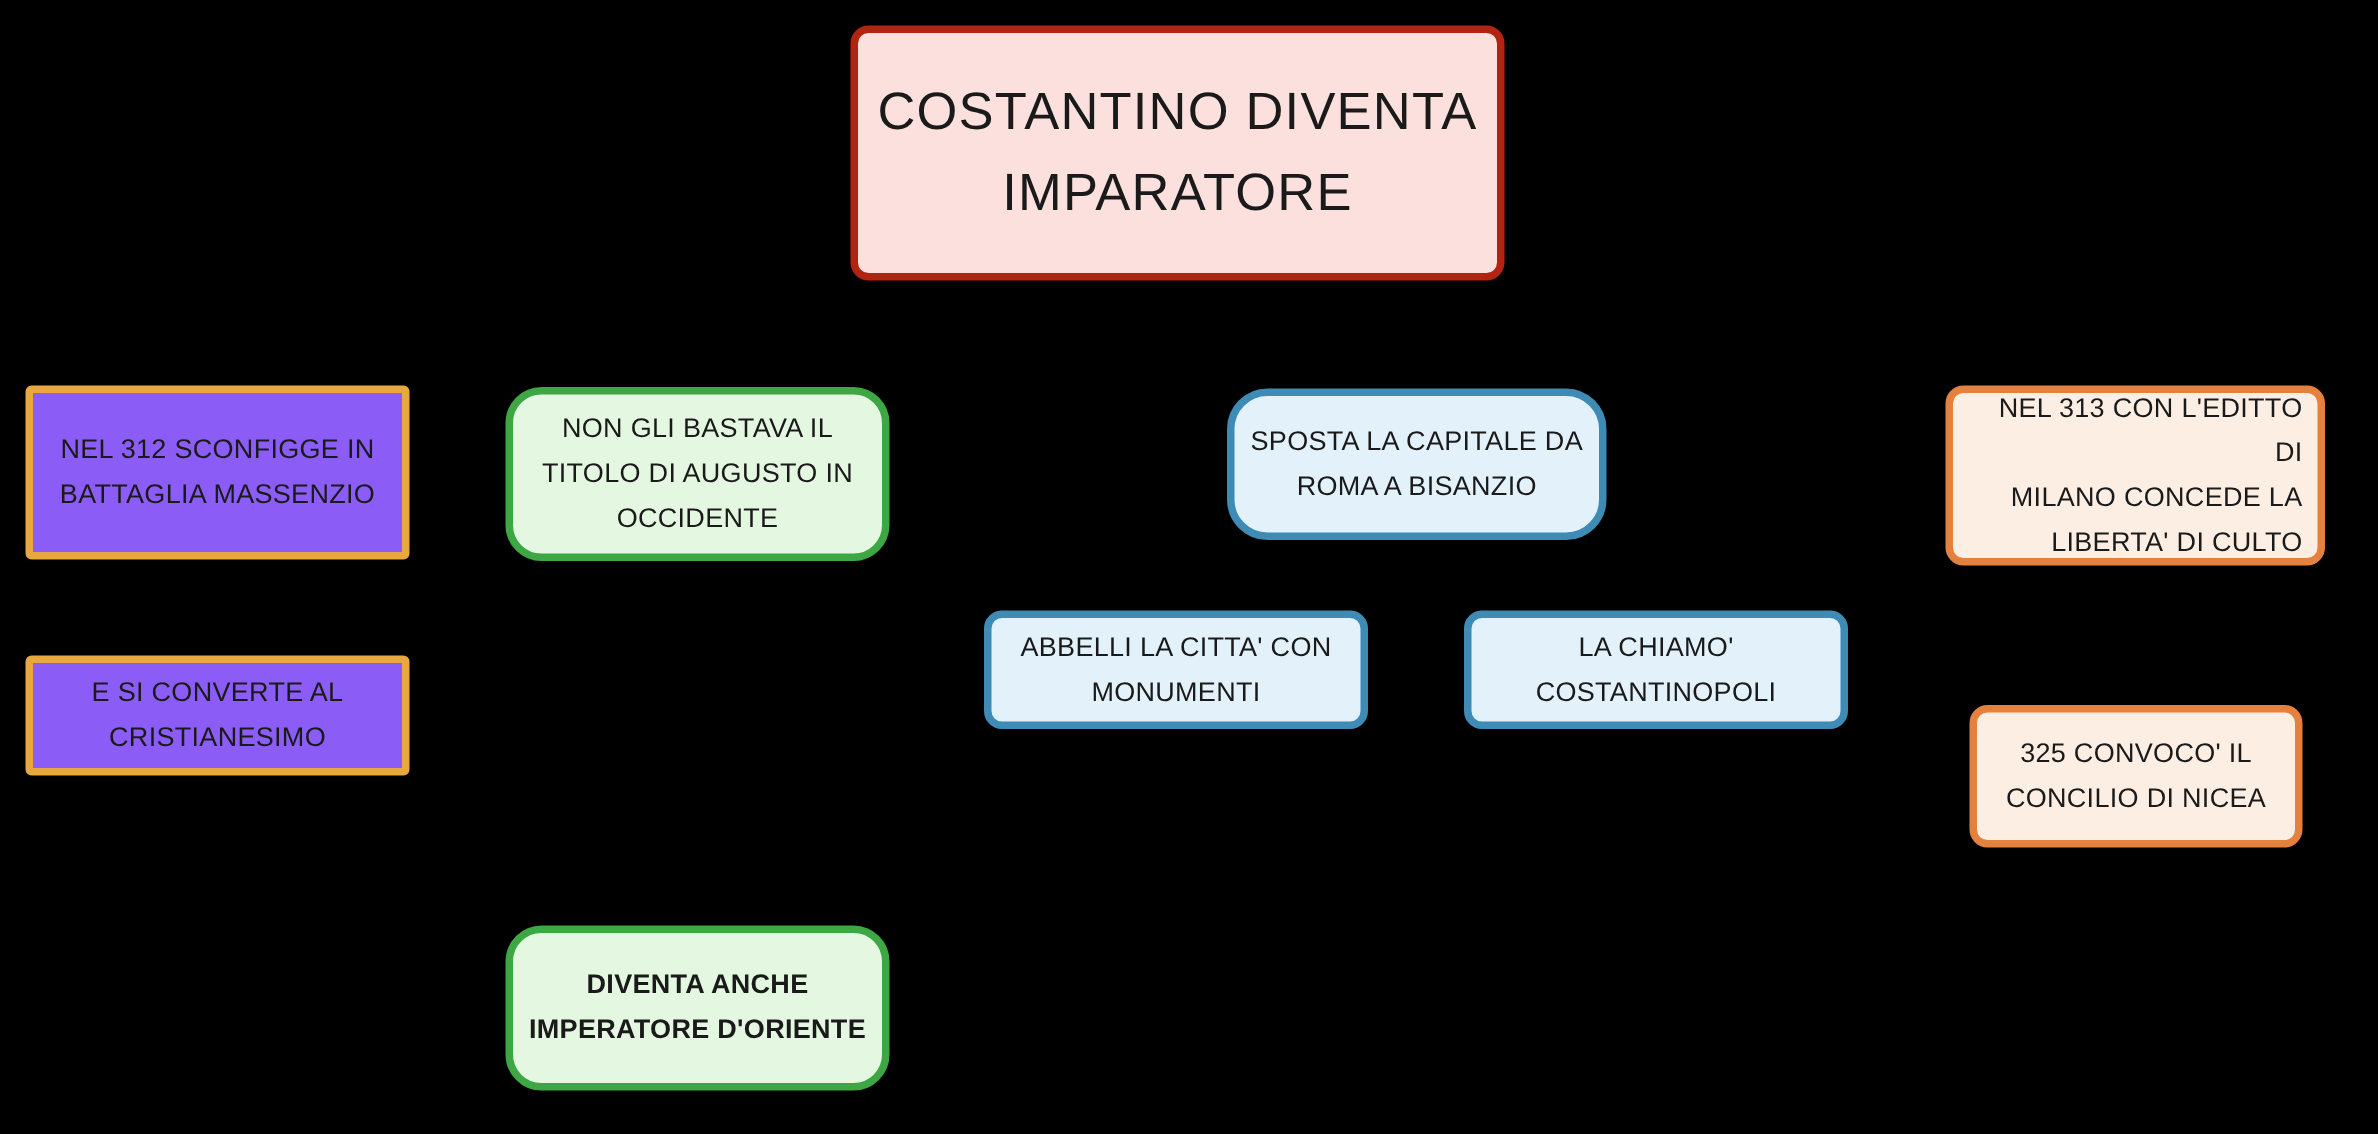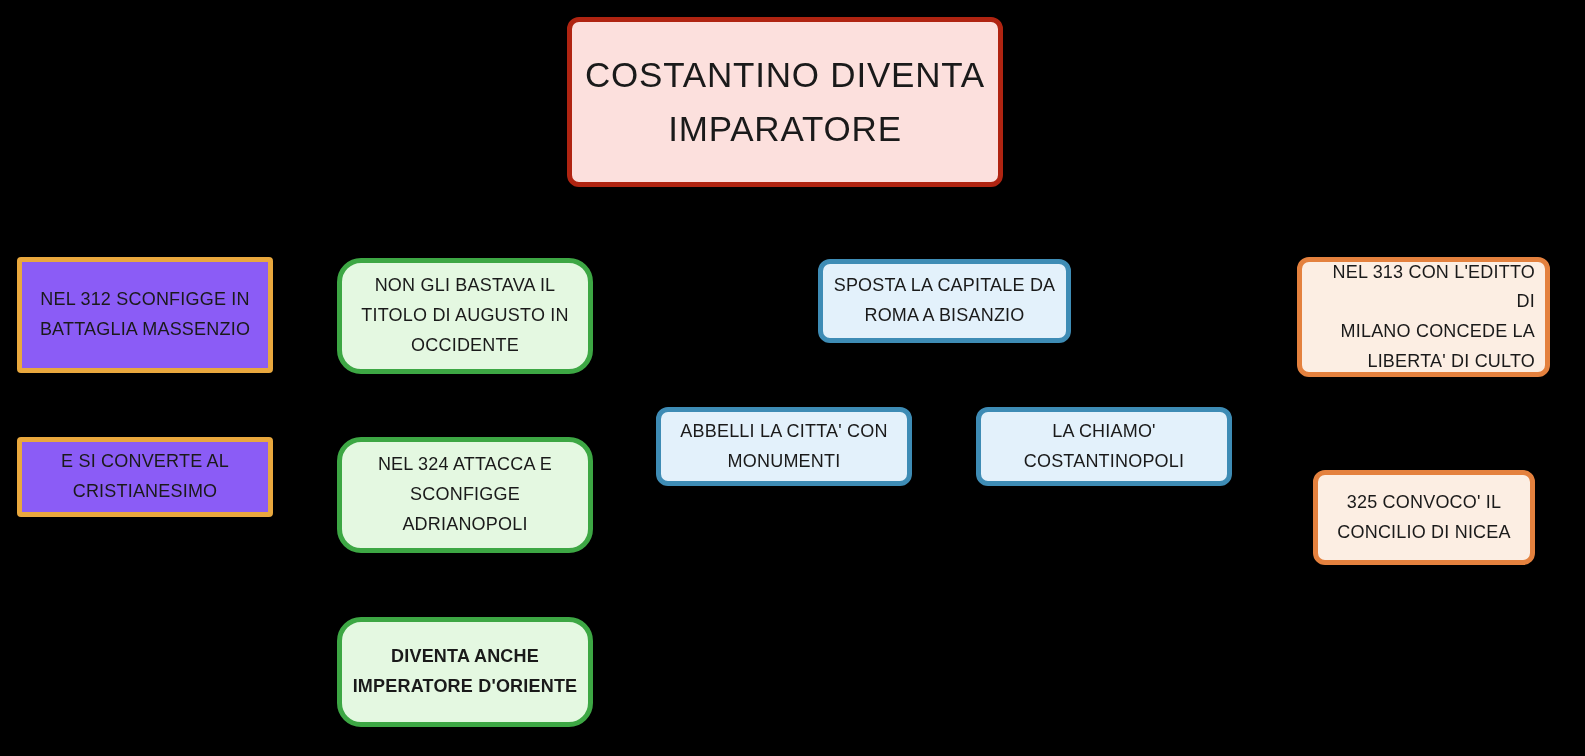--- a/index.html
+++ b/index.html
@@ -94,21 +94,21 @@
     font-weight: 300;
     line-height: 1.65;
   }
 
   
   #n-312       { left: 17px;   top: 257px; width: 256px; height: 116px; }
   #n-converte  { left: 17px;   top: 437px; width: 256px; height: 80px;  }
   #n-augusto   { left: 337px;  top: 258px; width: 256px; height: 116px; }
   #n-324       { left: 337px;  top: 437px; width: 256px; height: 116px; }
   #n-oriente   { left: 337px;  top: 617px; width: 256px; height: 110px; font-weight: bold; }
-  #n-capitale  { left: 818px;  top: 259px; width: 253px; height: 84px;  }
+  #n-capitale  { left: 818px;  top: 259px; width: 253px; height: 101px; border-radius: 27px;  }
   #n-monumenti { left: 656px;  top: 407px; width: 256px; height: 79px;  }
   #n-chiamo    { left: 976px;  top: 407px; width: 256px; height: 79px;  }
   #n-editto    { left: 1297px; top: 257px; width: 253px; height: 120px; text-align: right; }
   #n-nicea     { left: 1313px; top: 470px; width: 222px; height: 95px;  }
 </style>
 </head>
 <body>
 
 <div id="canvas">
 
@@ -126,25 +126,20 @@
     <span class="label">E SI CONVERTE AL
 CRISTIANESIMO</span>
   </div>
 
   <div class="node green" id="n-augusto">
     <span class="label">NON GLI BASTAVA IL
 TITOLO DI AUGUSTO IN
 OCCIDENTE</span>
   </div>
 
-  <div class="node green" id="n-324">
-    <span class="label">NEL 324 ATTACCA E
-SCONFIGGE
-ADRIANOPOLI</span>
-  </div>
 
   <div class="node green" id="n-oriente">
     <span class="label">DIVENTA ANCHE
 IMPERATORE D'ORIENTE</span>
   </div>
 
   <div class="node blue" id="n-capitale">
     <span class="label">SPOSTA LA CAPITALE DA
 ROMA A BISANZIO</span>
   </div>

